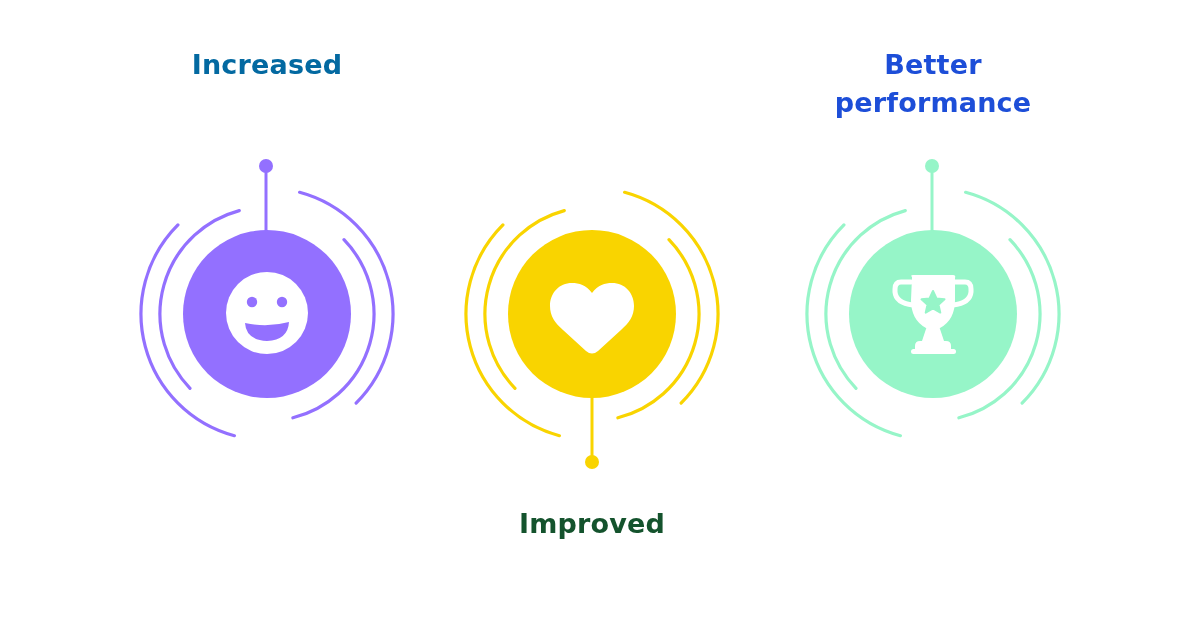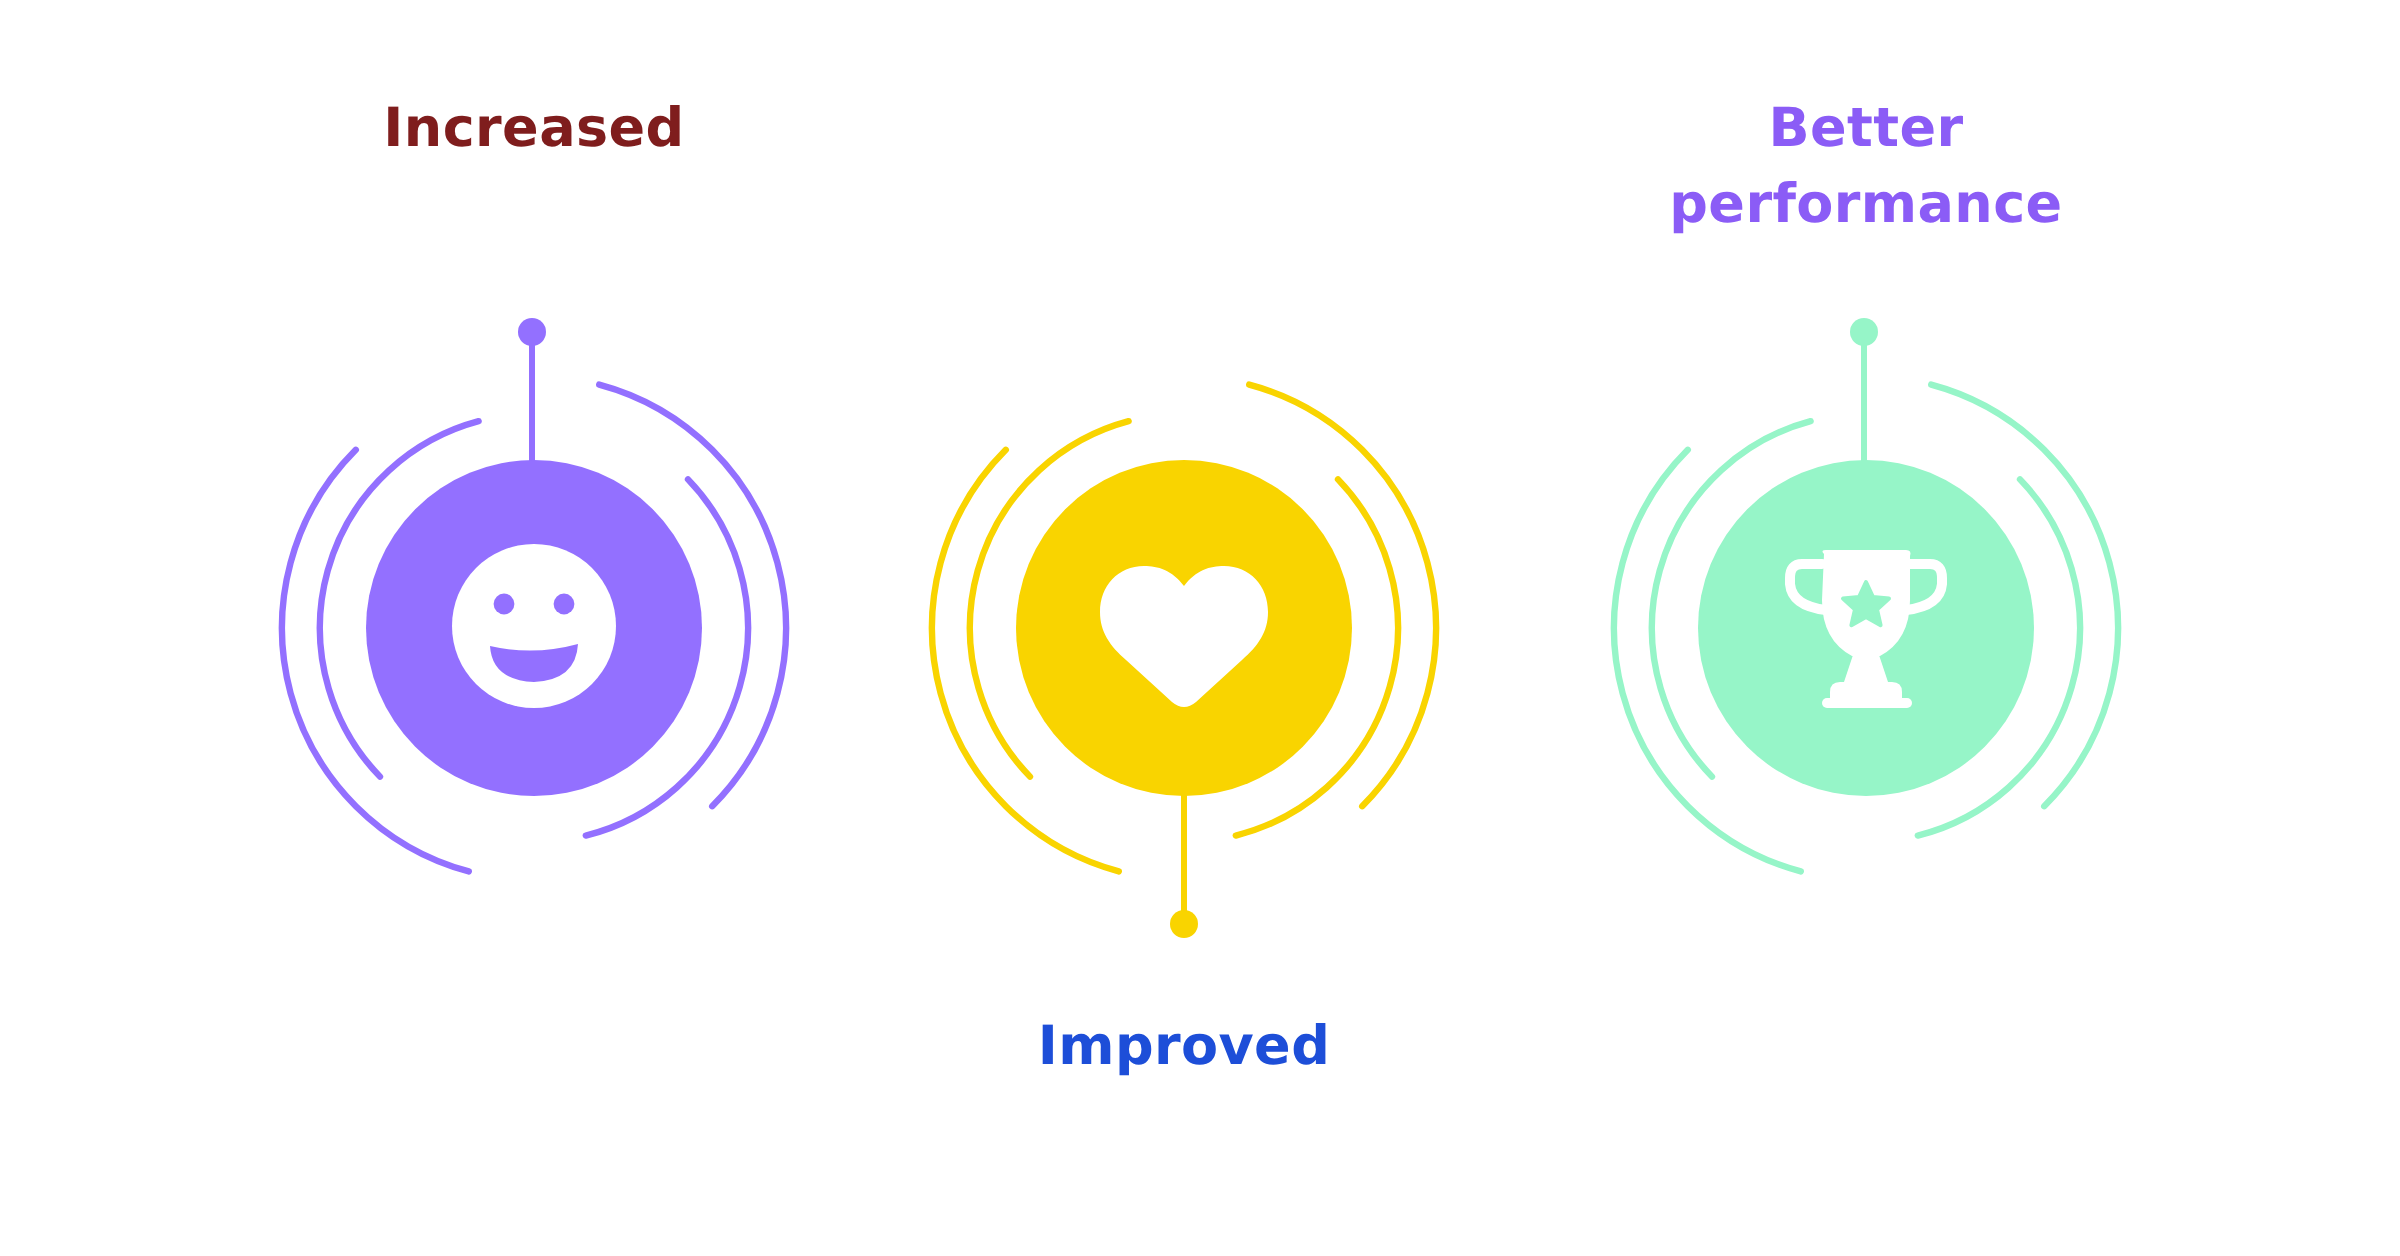--- a/index.html
+++ b/index.html
@@ -99,24 +99,24 @@
       <path d="M927 326 L939 326 L944 341 L922 341 Z" fill="#ffffff"></path>
 
       <path d="M920 341 L946 341 Q951 341 951 346 L951 350 L915 350 L915 346 Q915 341 920 341 Z" fill="#ffffff"></path>
       <rect x="911" y="349" width="45" height="5" rx="2.5" fill="#ffffff"></rect>
 
       <path d="M933 291 L936.5 298.5 L944.5 299.3 L938.5 304.7 L940.3 312.6 L933 308.5 L925.7 312.6 L927.5 304.7 L921.5 299.3 L929.5 298.5 Z" fill="#96F5C8" stroke="#96F5C8" stroke-width="2" stroke-linejoin="round"></path>
     </g>
   </g>
 </svg>
 
-<div class="label" style="left: 117px; top: 46px; color: #7f1d1d;">
+<div class="label" style="left: 117px; top: 46px; color: #0369a1;">
   <span>Increased</span>
 </div>
 
-<div class="label" style="left: 442px; top: 505px; color: #1d4ed8;">
+<div class="label" style="left: 442px; top: 505px; color: #14532d;">
   <span>Improved</span>
 </div>
 
-<div class="label" style="left: 783px; top: 46px; color: #8b5cf6;">
+<div class="label" style="left: 783px; top: 46px; color: #1d4ed8;">
   <span>Better</span>
   <span>performance</span>
 </div>
 
 </body></html>

